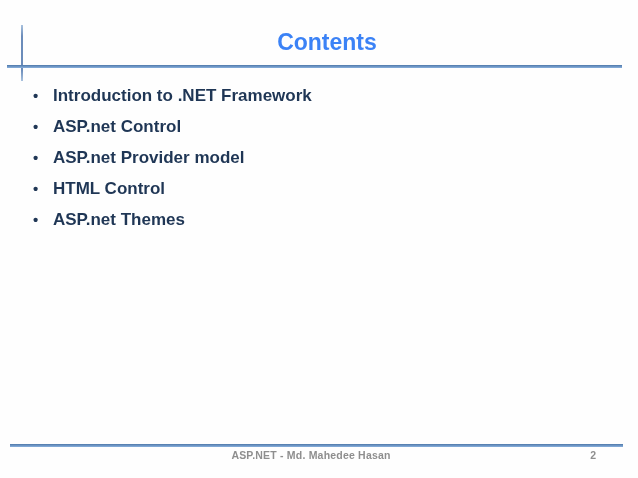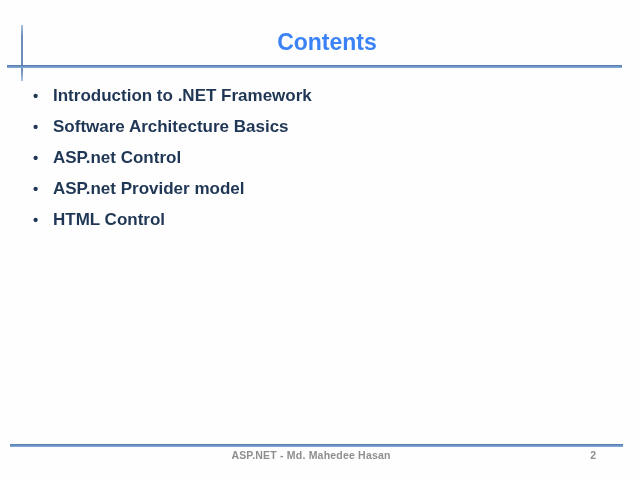--- a/index.html
+++ b/index.html
@@ -106,38 +106,38 @@
   <div class="slide-title">Contents</div>
 
   <ul class="contents-list">
 
     <li>
       <span class="dot">•</span><span class="txt">Introduction to .NET Framework</span>
     </li>
 
 
 
-    <li>
-      <span class="dot">•</span><span class="txt">Software Architecture Basics</span>
-    </li>
 
     <li>
       <span class="dot">•</span><span class="txt">ASP.net Control</span>
     </li>
 
     <li>
       <span class="dot">•</span><span class="txt">ASP.net Provider model</span>
     </li>
 
     <li>
       <span class="dot">•</span><span class="txt">HTML Control</span>
     </li>
 
 
 
+    <li>
+      <span class="dot">•</span><span class="txt">ASP.net Themes</span>
+    </li>
   </ul>
 
   <div class="footer-rule"></div>
 
   <div class="footer-text">ASP.NET - Md. Mahedee Hasan</div>
 
   <div class="page-number">2</div>
 
 </div>
 

